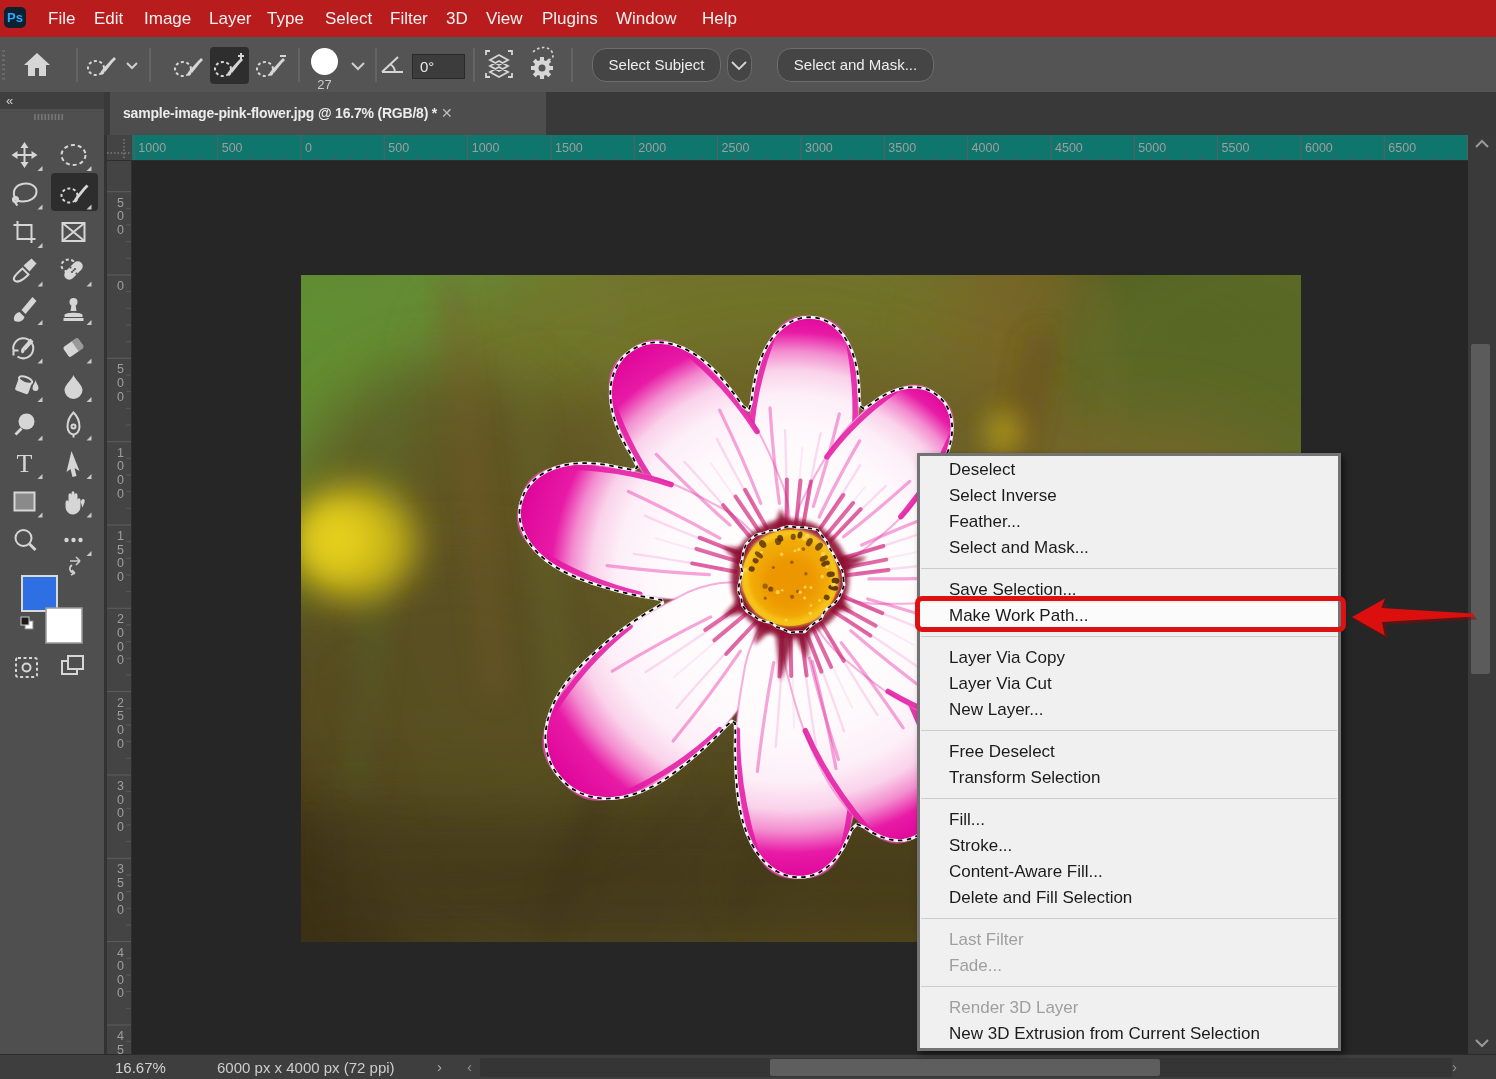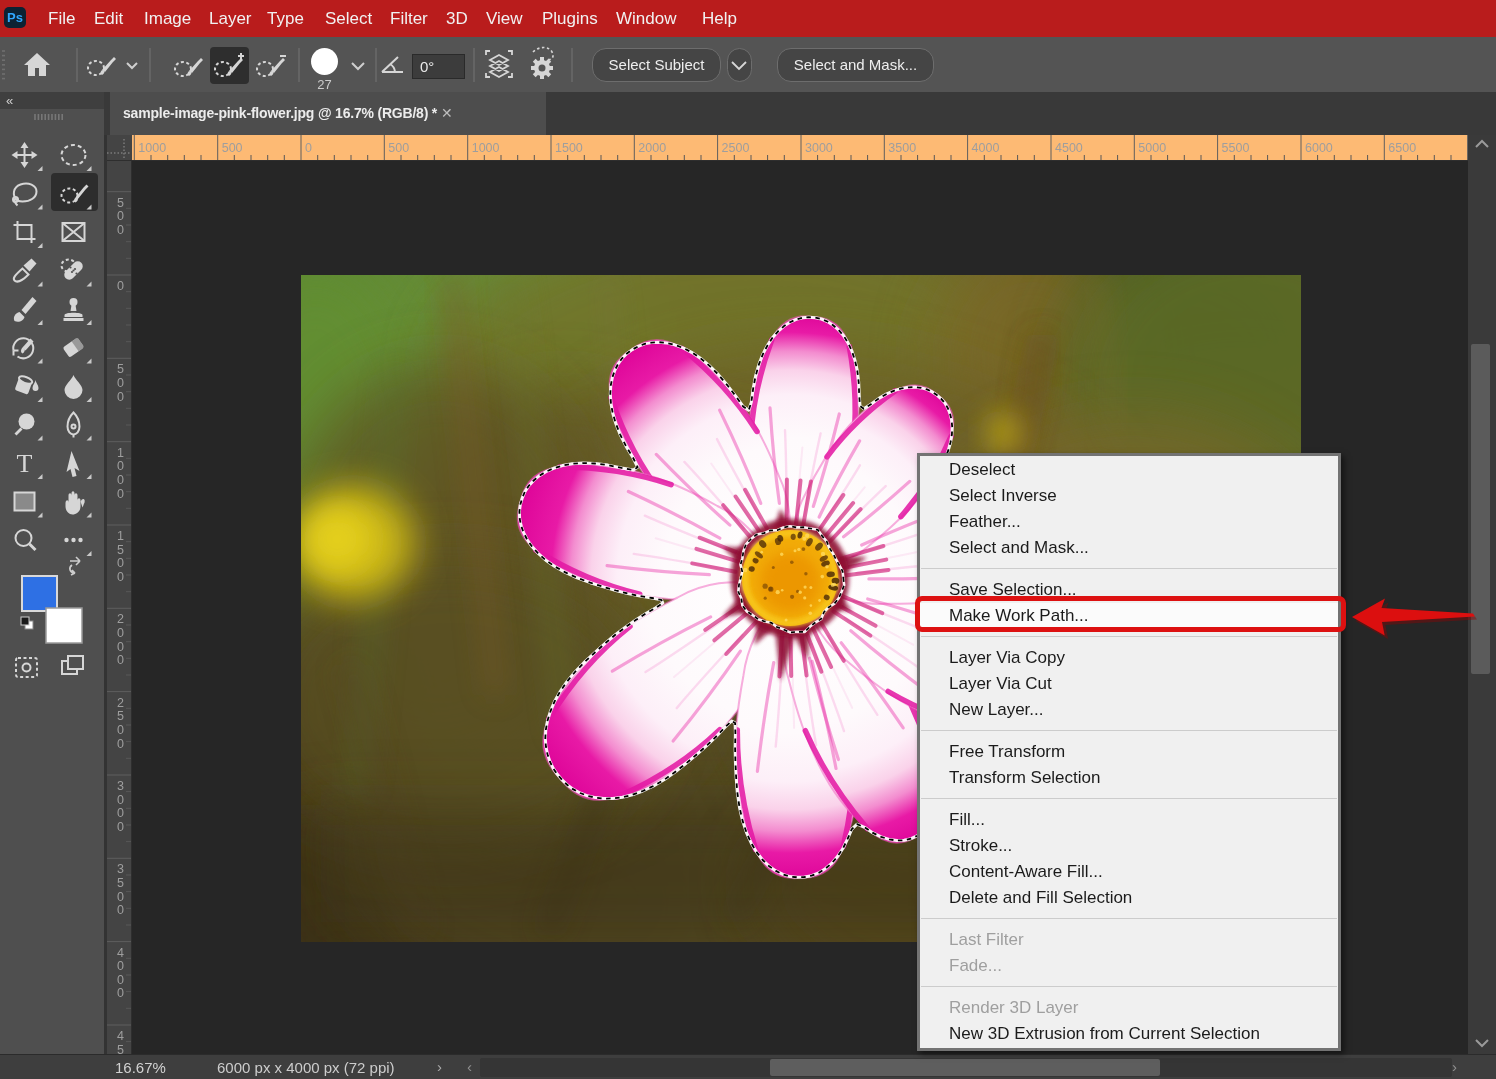--- a/index.html
+++ b/index.html
@@ -20,21 +20,21 @@
 #tab { position:absolute; left:6px; top:0; width:436px; height:43px; background:#4d4d4d; }
 #tab .t { position:absolute; left:13px; top:13px; font-size:14px; font-weight:bold; color:#ececec; letter-spacing:-0.2px; }
 #tab .x { position:absolute; left:331px; top:13px; font-size:14px; color:#bdbdbd; }
 
 #lcollapse { position:absolute; left:0; top:92px; width:104px; height:17px; background:#3f3f3f; z-index:19;
   color:#d0d0d0; font-size:13px; }
 #toolpanel { position:absolute; left:0; top:109px; width:104px; height:945px; background:#4f4f4f; z-index:19; }
 #toolicons { position:absolute; left:0; top:0; }
 #selTool { position:absolute; left:51px; top:64px; width:47px; height:38px; background:#2d2d2d; border-radius:4px; }
 
-#hruler { position:absolute; left:107px; top:135px; width:1361px; height:26px; background:#fdba74; z-index:15; }
+#hruler { position:absolute; left:107px; top:135px; width:1361px; height:26px; background:#0f766e; z-index:15; }
 #darkstrip { position:absolute; left:104px; top:92px; width:3px; height:962px; background:#333333; z-index:18; }
 #vruler { position:absolute; left:107px; top:161px; width:25px; height:893px; background:#444444; z-index:15; }
 
 #canvas { position:absolute; left:132px; top:161px; width:1336px; height:893px; background:#262626; overflow:hidden; z-index:5; }
 
 #vscroll { position:absolute; left:1468px; top:135px; width:28px; height:919px; background:#3a3a3a; z-index:16; }
 #vthumb { position:absolute; left:3px; top:209px; width:19px; height:330px; background:#5b5b5b; border-radius:2px; }
 
 #statusbar { position:absolute; left:0; top:1054px; width:1496px; height:25px; background:#3e3e3e;
   border-top:1px solid #2b2b2b; z-index:21; color:#d2d2d2; font-size:15px; }
@@ -862,21 +862,21 @@
   <div class="it" id="hlitem">Make Work Path...</div>
   <div class="sep">
       <div></div>
     </div>
   <div class="it">Layer Via Copy</div>
   <div class="it">Layer Via Cut</div>
   <div class="it">New Layer...</div>
   <div class="sep">
       <div></div>
     </div>
-  <div class="it">Free Transform</div>
+  <div class="it">Free Deselect</div>
   <div class="it">Transform Selection</div>
   <div class="sep">
       <div></div>
     </div>
   <div class="it">Fill...</div>
   <div class="it">Stroke...</div>
   <div class="it">Content-Aware Fill...</div>
   <div class="it">Delete and Fill Selection</div>
   <div class="sep">
       <div></div>

